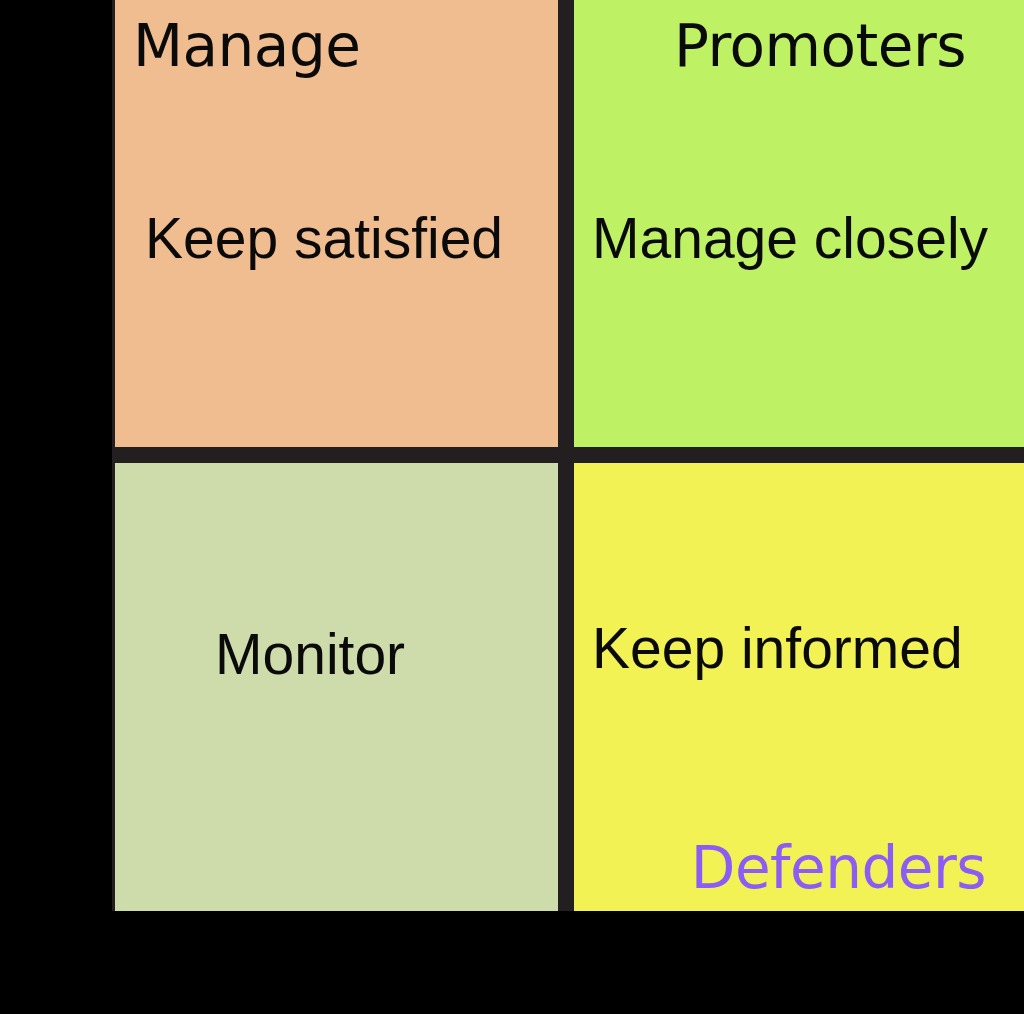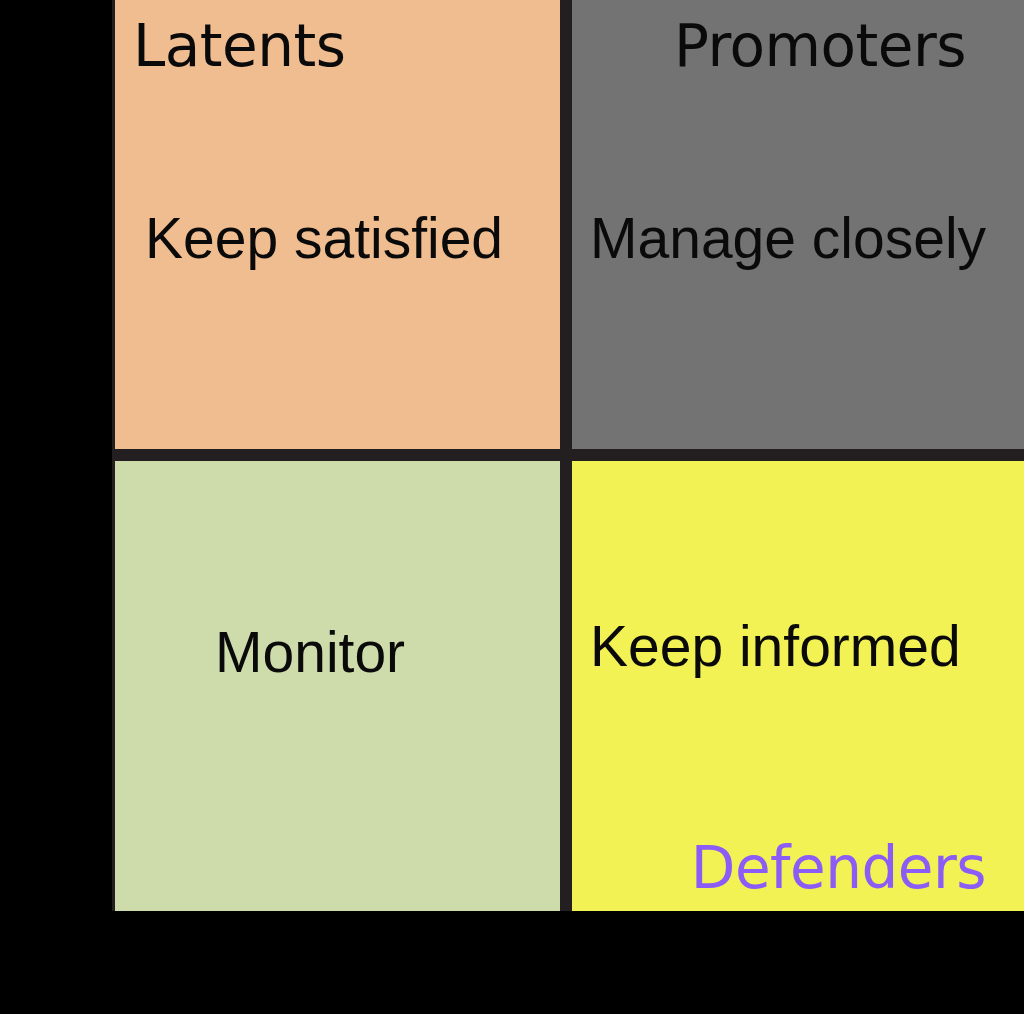--- a/index.html
+++ b/index.html
@@ -32,21 +32,21 @@
     display: grid;
     grid-template-columns: 454px 458px;
     grid-template-rows: 455px 456px;
     background: #231f20; 
     gap: 0px;
   }
 
   .quad {
     position: relative;
     box-sizing: border-box;
-    border: 6px solid #15803d;
+    border: 8px solid #15803d;
     overflow: hidden;
   }
   .quad.q-tl { border-left-width: 3px; border-top-width: 0px; }
   .quad.q-tr { border-right-width: 0px; border-top-width: 0px; }
   .quad.q-bl { border-left-width: 3px; border-bottom-width: 0px; }
   .quad.q-br { border-right-width: 0px; border-bottom-width: 0px; }
 
   .corner-label {
     position: absolute;
     color: #0a0a0a;
@@ -77,25 +77,25 @@
   .action-br { left: 18px;  top: 612px; transform: translateY(-455px); }
 </style>
 </head>
 <body>
 
 <div id="canvas" style="background-color: rgb(0, 0, 0);">
 
   <div id="matrix" style="background-color: rgb(35, 31, 32);">
 
     <div class="quad q-tl" style="background-color: rgb(240, 189, 145); border-color: rgb(35, 31, 32);">
-      <span class="corner-label corner-tl" style="color: rgb(10, 10, 10);">Latents</span>
+      <span class="corner-label corner-tl" style="color: rgb(10, 10, 10);">Manage</span>
       <span class="action-label action-tl" style="color: rgb(10, 10, 10);">Keep satisfied</span>
     </div>
 
-    <div class="quad q-tr" style="background-color: #737373; border-color: rgb(35, 31, 32);">
+    <div class="quad q-tr" style="background-color: #bef264; border-color: rgb(35, 31, 32);">
       <span class="corner-label corner-tr" style="color: rgb(10, 10, 10);">Promoters</span>
       <span class="action-label action-tr" style="color: rgb(10, 10, 10);">Manage closely</span>
     </div>
 
     <div class="quad q-bl" style="background-color: rgb(206, 219, 170); border-color: rgb(35, 31, 32);">
       <span class="action-label action-bl" style="color: rgb(10, 10, 10);">Monitor</span>
     </div>
 
     <div class="quad q-br" style="background-color: rgb(242, 242, 85); border-color: rgb(35, 31, 32);">
       <span class="action-label action-br" style="color: rgb(10, 10, 10);">Keep informed</span>

